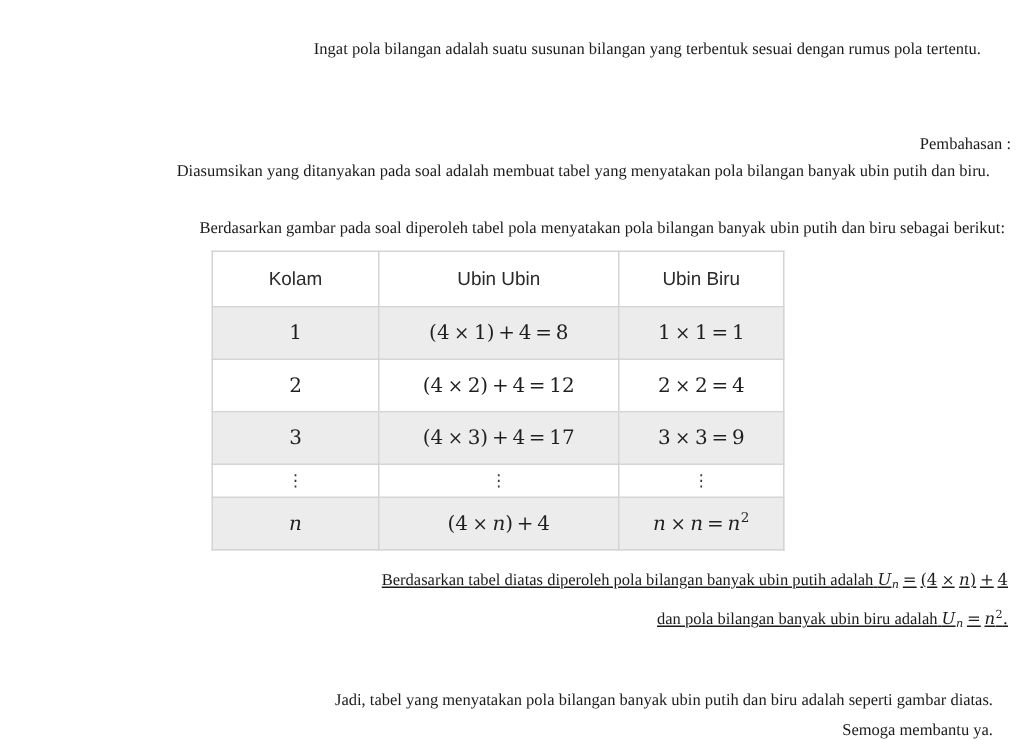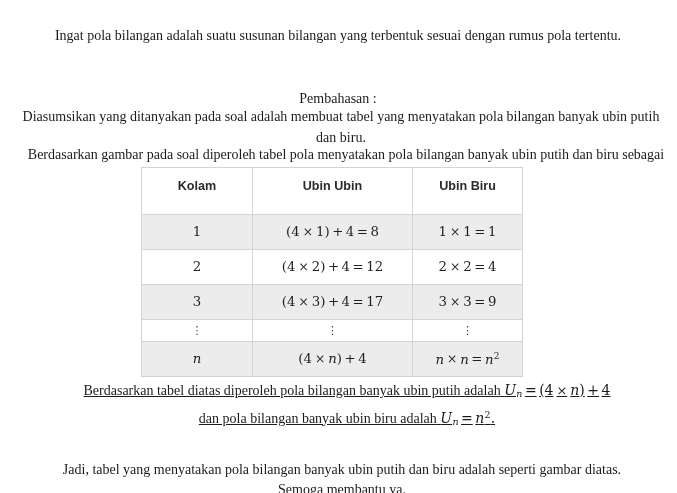--- a/index.html
+++ b/index.html
@@ -19,28 +19,28 @@
   .page {
     position: absolute;
     left: 0; top: 0;
     width: 677px;
     height: 493px;
   }
 
   .para {
     position: absolute;
     font-family: "Liberation Serif", "DejaVu Serif", serif;
-    font-size: 14px;
+    font-size: 11px;
     line-height: 20.5px;
     color: #1b1b1b;
-    text-align: center;
+    text-align: right;
   }
 
   .p-intro  { left: 22px; top: 12px;  width: 632px; }
-  .p-pemb   { left: 18px; top: 75px;  width: 640px; }
+  .p-pemb   { left: 34px; top: 75px;  width: 640px; }
   .p-diasum { left: 22px; top: 93px;  width: 638px; }
   .p-berdas { left: 22px; top: 131px; width: 648px; }
 
   .p-result { left: 22px; top: 366px; width: 650px; text-decoration: underline; }
   .p-jadi   { left: 22px; top: 446px; width: 640px; }
   .p-semoga { left: 22px; top: 466px; width: 640px; }
 
   
   .m {
     font-family: "DejaVu Serif", "Liberation Serif", serif;
@@ -87,25 +87,24 @@
   table.pattern th,
   table.pattern td {
     border: 1px solid #d4d4d4;
     text-align: center;
     vertical-align: middle;
     padding: 0;
   }
   table.pattern thead th {
     height: 36px;
     font-family: "Liberation Sans", "DejaVu Sans", sans-serif;
-    font-weight: bold;
+    font-weight: normal;
     font-size: 12.6px;
     color: #2b2b2b;
     background: #ffffff;
-    padding-bottom: 10px;
   }
   table.pattern tbody td {
     height: 34px;
     font-size: 13.3px;
     color: #1f1f1f;
     background: #ffffff;
   }
   table.pattern tbody tr.shade td {
     background: #ececec;
   }

